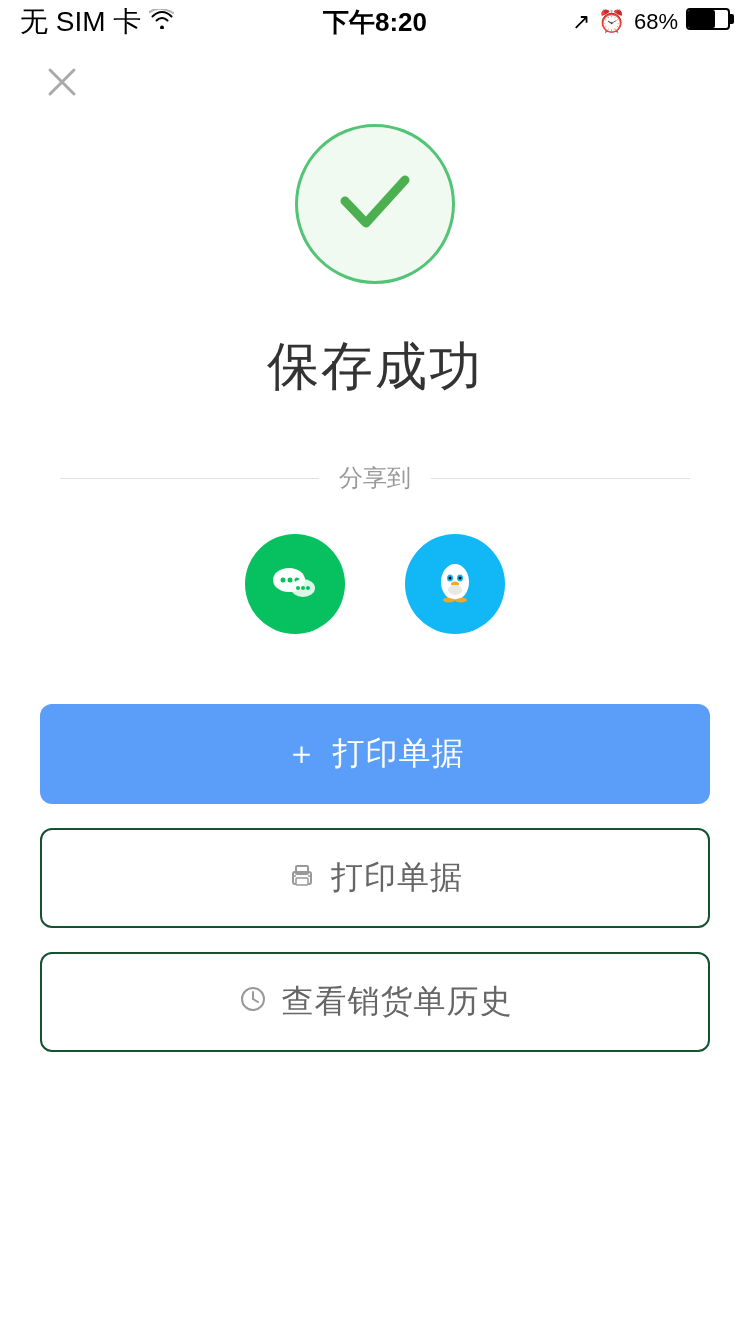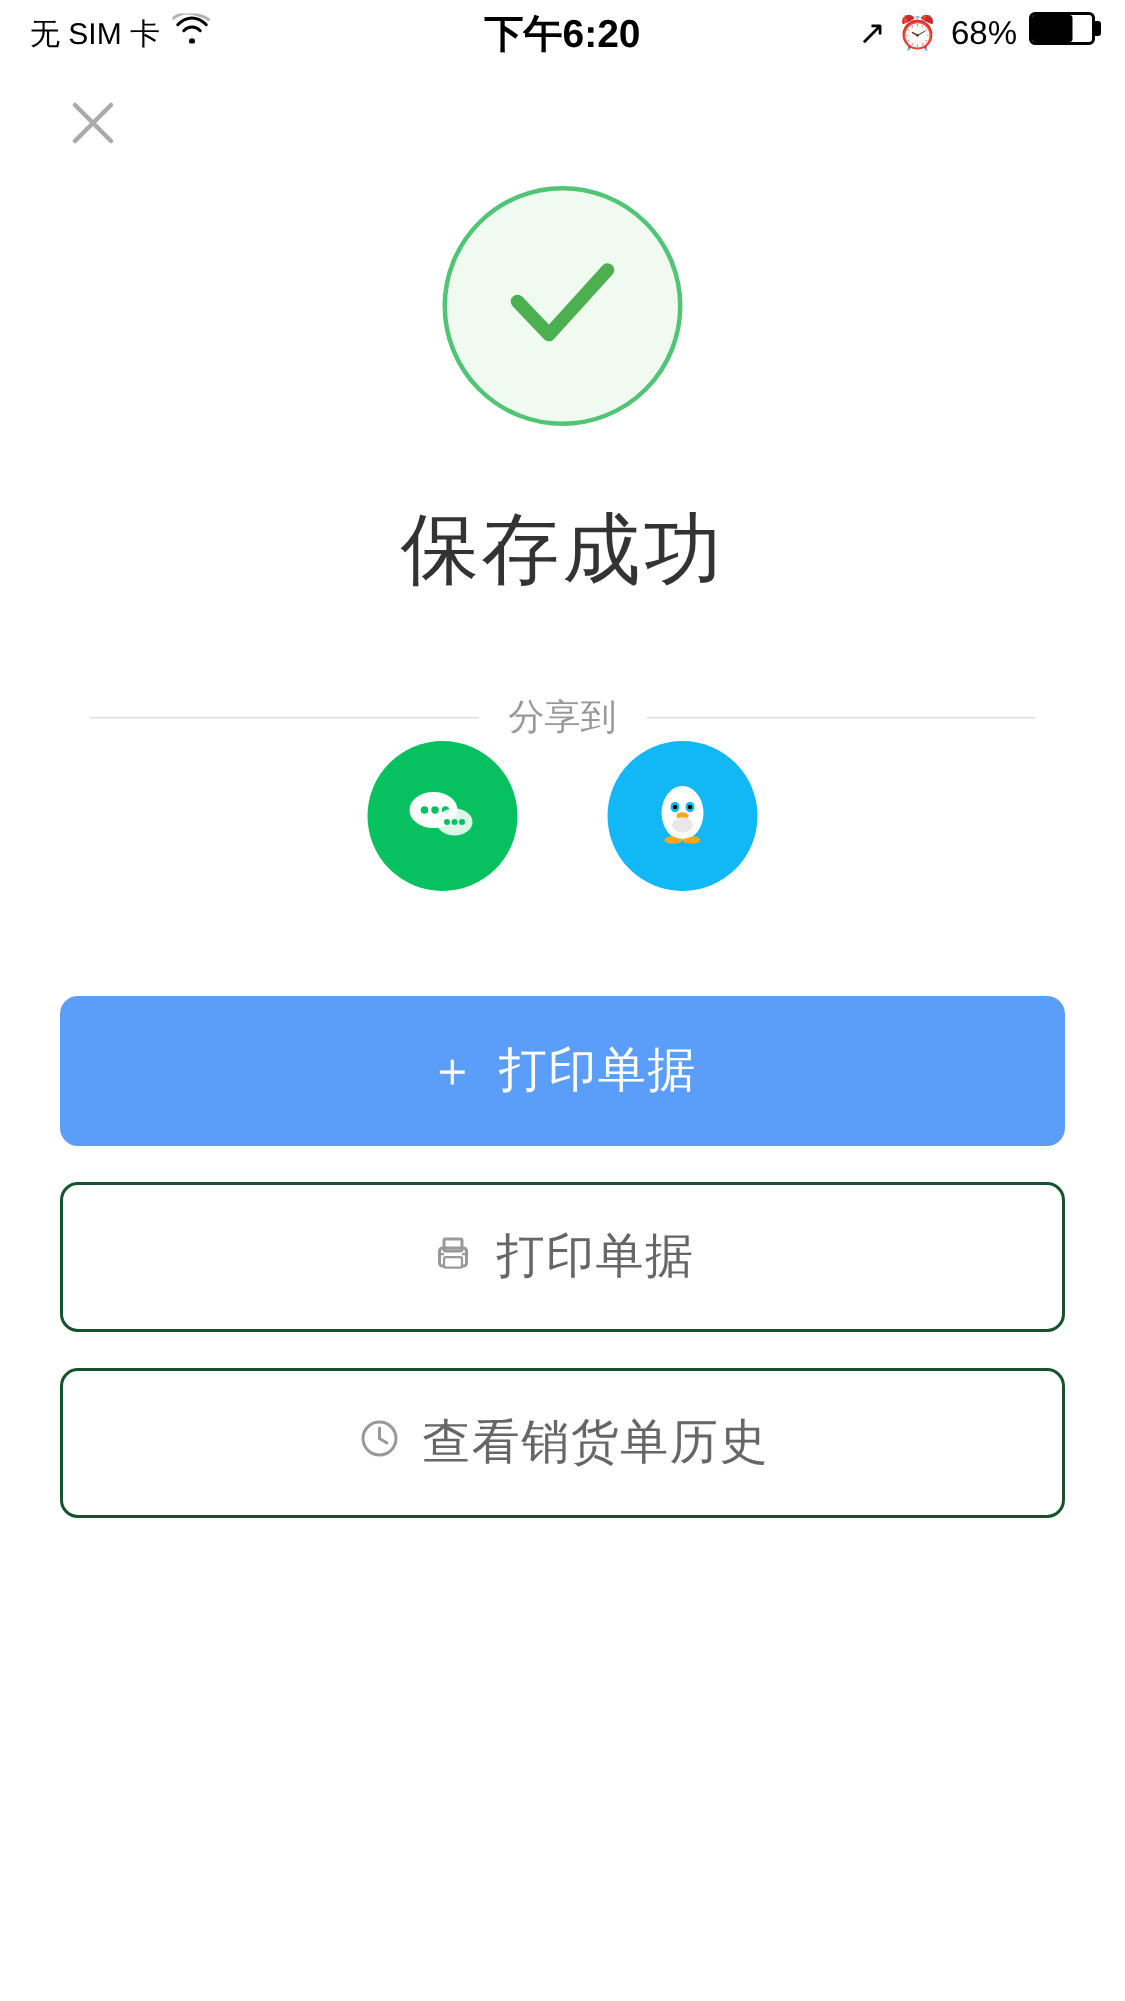--- a/index.html
+++ b/index.html
@@ -24,21 +24,21 @@
       align-items: center;
       padding: 8px 20px 8px 20px;
       height: 44px;
       background: #ffffff;
     }
 
     .status-left {
       display: flex;
       align-items: center;
       gap: 8px;
-      font-size: 20px;
+      font-size: 28px;
       font-weight: 500;
       color: #000;
     }
 
     .wifi-icon {
       font-size: 22px;
     }
 
     .status-center {
       font-size: 26px;
@@ -137,20 +137,21 @@
       margin-bottom: 60px;
       letter-spacing: 2px;
     }
 
     
     .divider-section {
       width: 100%;
       display: flex;
       align-items: center;
       padding: 0 60px;
+      margin-bottom: 40px;
       font-family: Liberation Serif, serif;
     }
 
     .divider-line {
       flex: 1;
       height: 1px;
       background: #e0e0e0;
     }
 
     .divider-text {
@@ -258,21 +259,21 @@
     <span class="wifi-icon">
       
       <svg width="26" height="20" viewBox="0 0 26 20" fill="none">
         <path d="M13 16.5a2 2 0 1 1 0 4 2 2 0 0 1 0-4z" fill="#000"></path>
         <path d="M7.5 11.5C9.2 9.8 11 9 13 9s3.8.8 5.5 2.5" stroke="#000" stroke-width="2" stroke-linecap="round" fill="none"></path>
         <path d="M3.5 7.5C6.3 4.7 9.5 3 13 3s6.7 1.7 9.5 4.5" stroke="#000" stroke-width="2" stroke-linecap="round" fill="none"></path>
         <path d="M0 3.5C3.7.7 8.2-1 13 0s8.3 1.7 11 4" stroke="#000" stroke-width="2" stroke-linecap="round" fill="none" opacity="0.3"></path>
       </svg>
     </span>
   </div>
-  <div class="status-center">下午6:20</div>
+  <div class="status-center">下午8:20</div>
   <div class="status-right">
     <span>↗</span>
     <span>⏰</span>
     <span>68%</span>
     <span>
       <div class="battery-icon"><div class="battery-fill"></div></div>
     </span>
   </div>
 </div>
 

